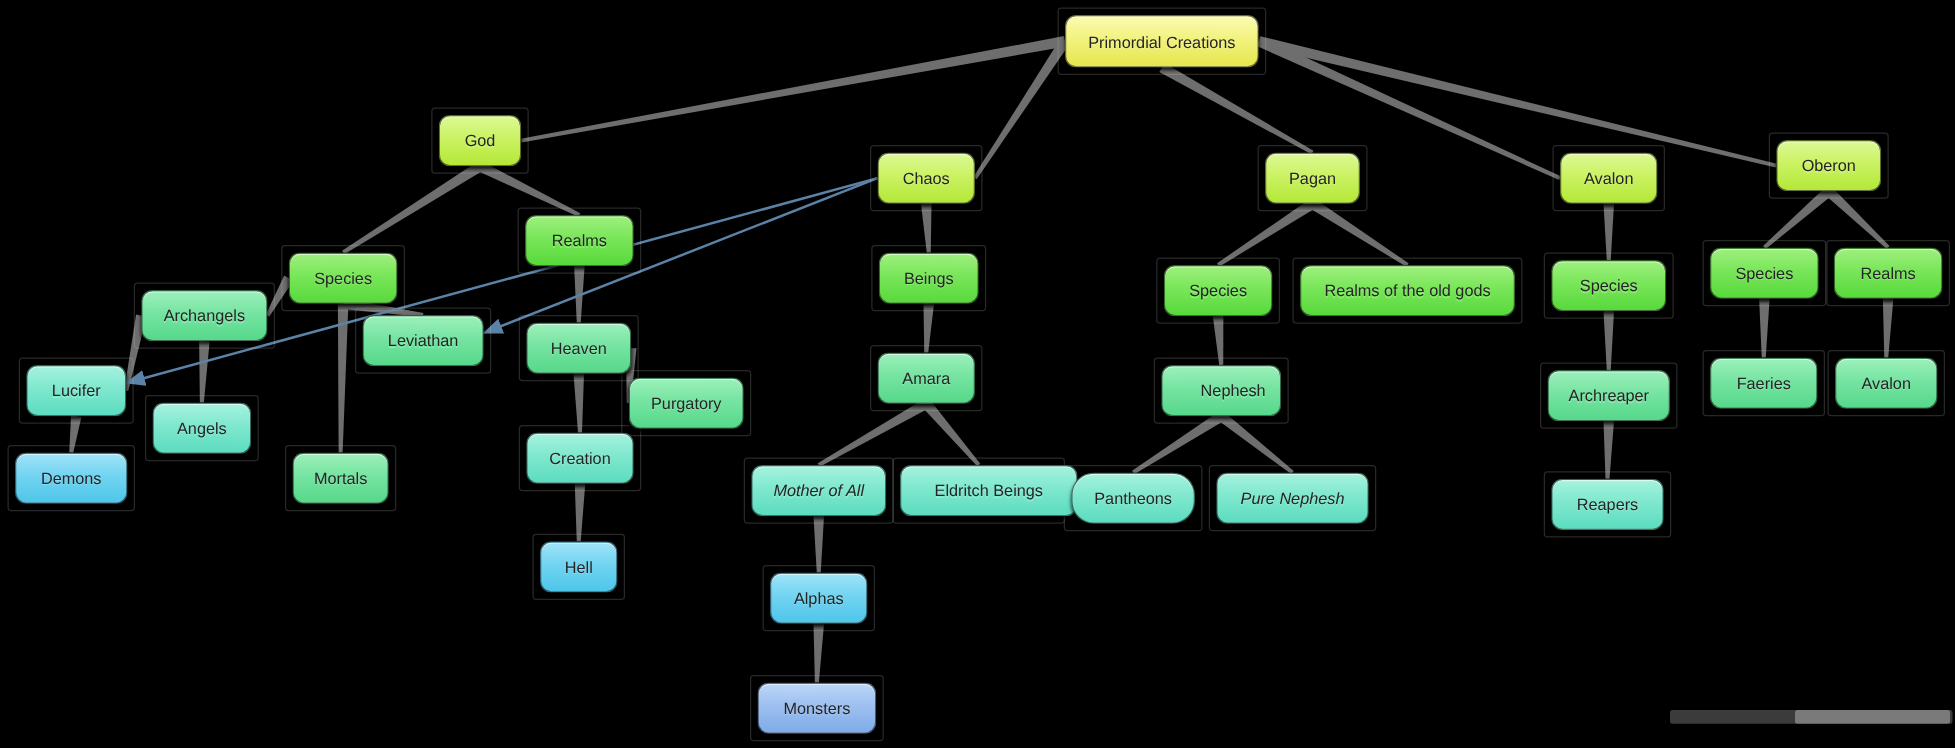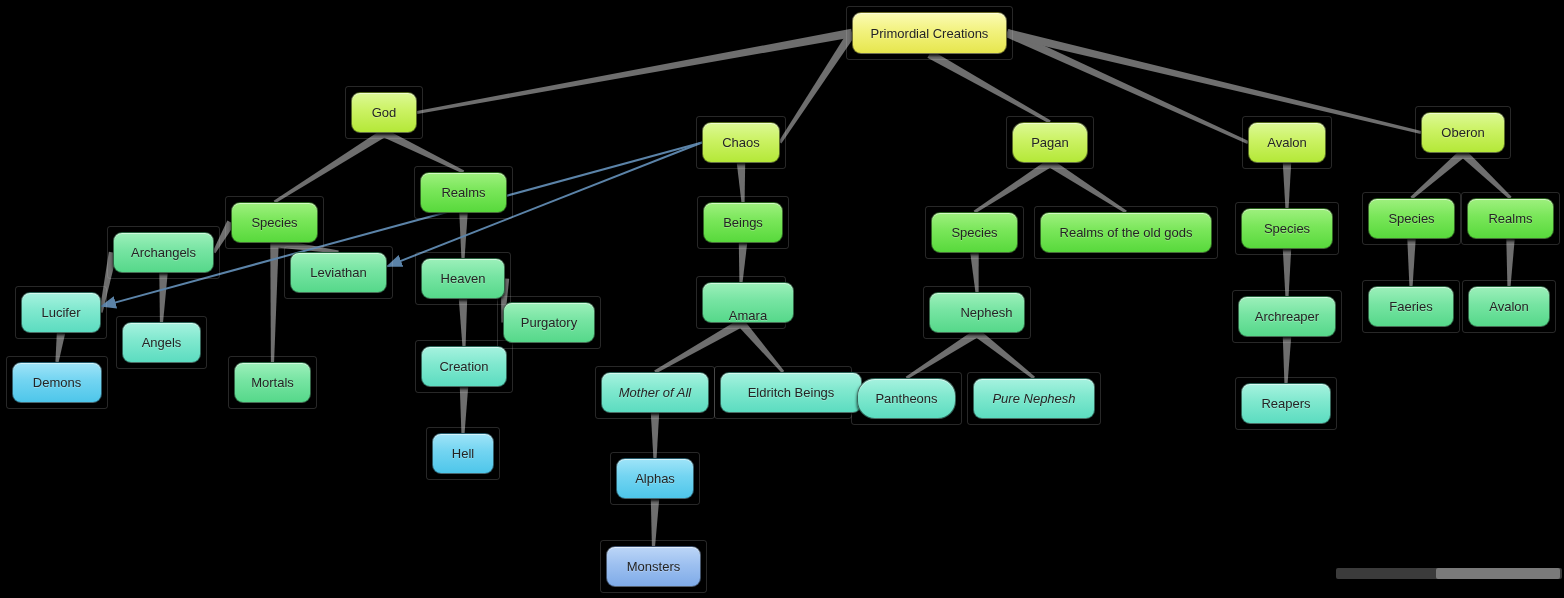--- a/index.html
+++ b/index.html
@@ -164,21 +164,21 @@
   <div id="nodes">
       <div class="node d0" style="left: 852px; top: 12px; width: 155px; height: 42px;">
         <span class="node-label">Primordial Creations</span>
       </div>
       <div class="node d1" style="left: 351px; top: 92px; width: 66px; height: 41px;">
         <span class="node-label">God</span>
       </div>
       <div class="node d1" style="left: 702px; top: 122px; width: 78px; height: 41px;">
         <span class="node-label">Chaos</span>
       </div>
-      <div class="node d1" style="left: 1012px; top: 122px; width: 76px; height: 41px; border-radius: 12px;">
+      <div class="node d1" style="left: 1012px; top: 122px; width: 76px; height: 41px;">
         <span class="node-label">Pagan</span>
       </div>
       <div class="node d1" style="left: 1248px; top: 122px; width: 78px; height: 41px;">
         <span class="node-label">Avalon</span>
       </div>
       <div class="node d1" style="left: 1421px; top: 112px; width: 84px; height: 41px;">
         <span class="node-label">Oberon</span>
       </div>
       <div class="node d2" style="left: 231px; top: 202px; width: 87px; height: 41px;">
         <span class="node-label">Species</span>
@@ -212,21 +212,21 @@
       </div>
       <div class="node d3" style="left: 234px; top: 362px; width: 77px; height: 41px;">
         <span class="node-label">Mortals</span>
       </div>
       <div class="node d3" style="left: 421px; top: 258px; width: 84px; height: 41px;">
         <span class="node-label">Heaven</span>
       </div>
       <div class="node d3" style="left: 503px; top: 302px; width: 92px; height: 41px;">
         <span class="node-label">Purgatory</span>
       </div>
-      <div class="node d3" style="left: 702px; top: 282px; width: 92px; height: 41px; align-items: flex-end;">
+      <div class="node d3" style="left: 702px; top: 282px; width: 78px; height: 41px;">
         <span class="node-label">Amara</span>
       </div>
       <div class="node d3" style="left: 929px; top: 292px; width: 96px; height: 41px; padding-left: 32px;">
         <span class="node-label">Nephesh</span>
       </div>
       <div class="node d3" style="left: 1238px; top: 296px; width: 98px; height: 41px;">
         <span class="node-label">Archreaper</span>
       </div>
       <div class="node d3" style="left: 1368px; top: 286px; width: 86px; height: 41px;">
         <span class="node-label">Faeries</span>

